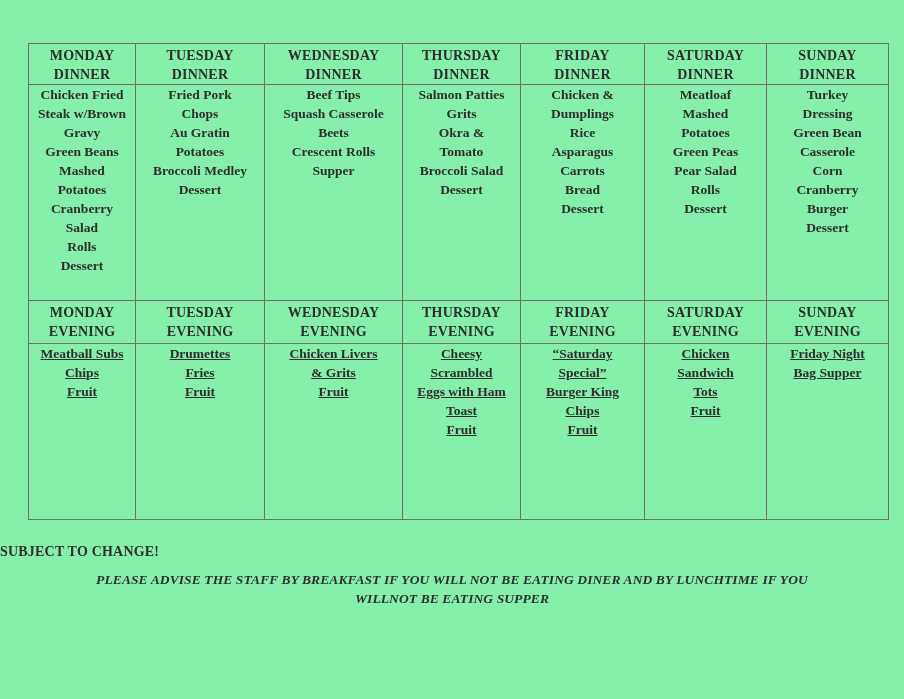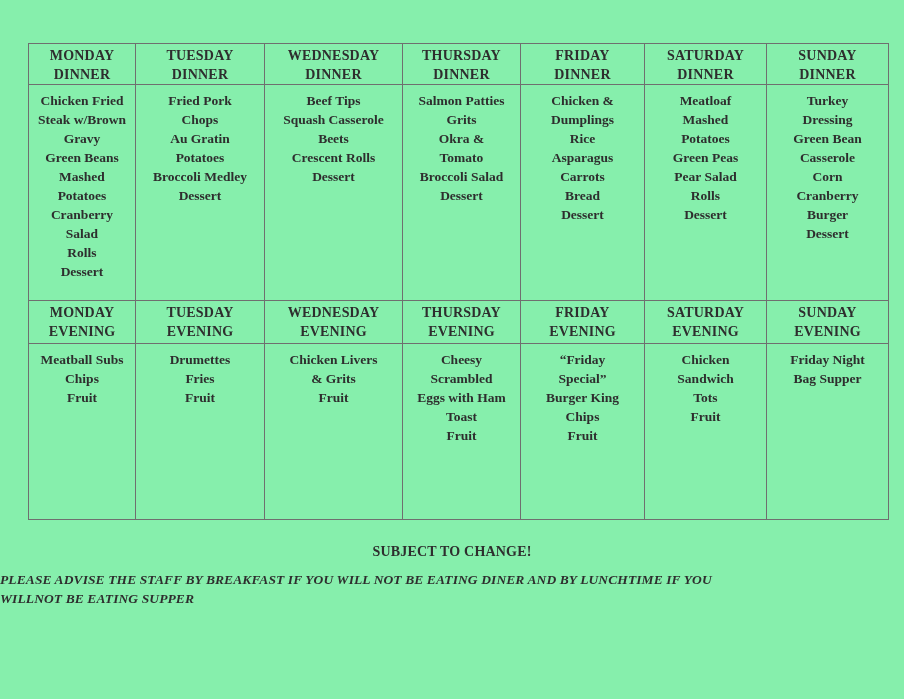--- a/index.html
+++ b/index.html
@@ -35,41 +35,40 @@
   }
   .menu-table th {
     font-size: 14px;
     line-height: 19px;
     padding-top: 2px;
     letter-spacing: 0.2px;
   }
   .menu-table td {
     font-size: 13.5px;
     line-height: 19px;
-    padding-top: 6px;
   }
   tr.header-row-1 { height: 41px; }
   tr.dinner-row   { height: 216px; }
   tr.header-row-2 { height: 43px; }
-  tr.evening-row  { height: 176px; }
+  tr.evening-row  { height: 176px; text-decoration: underline; }
   .notice {
     position: absolute;
     top: 544px;
     left: 0;
     width: 904px;
-    text-align: center;
     font-weight: bold;
     font-size: 14px;
     letter-spacing: 0.2px;
   }
   .advisory {
     position: absolute;
     top: 570px;
     left: 0;
     width: 904px;
+    text-align: center;
     font-weight: bold;
     font-style: italic;
     font-size: 13.5px;
     line-height: 19px;
     white-space: pre-line;
     letter-spacing: 0.1px;
   }
 </style>
 </head>
 <body>
@@ -117,21 +116,21 @@
       <td>Fried Pork
 Chops
 Au Gratin
 Potatoes
 Broccoli Medley
 Dessert</td>
       <td>Beef Tips
 Squash Casserole
 Beets
 Crescent Rolls
-Dessert</td>
+Supper</td>
       <td>Salmon Patties
 Grits
 Okra &amp;
 Tomato
 Broccoli Salad
 Dessert</td>
       <td>Chicken &amp;
 Dumplings
 Rice
 Asparagus
@@ -178,21 +177,21 @@
 Fries
 Fruit</td>
       <td>Chicken Livers
 &amp; Grits
 Fruit</td>
       <td>Cheesy
 Scrambled
 Eggs with Ham
 Toast
 Fruit</td>
-      <td>“Friday
+      <td>“Saturday
 Special”
 Burger King
 Chips
 Fruit</td>
       <td>Chicken
 Sandwich
 Tots
 Fruit</td>
       <td>Friday Night
 Bag Supper</td>

